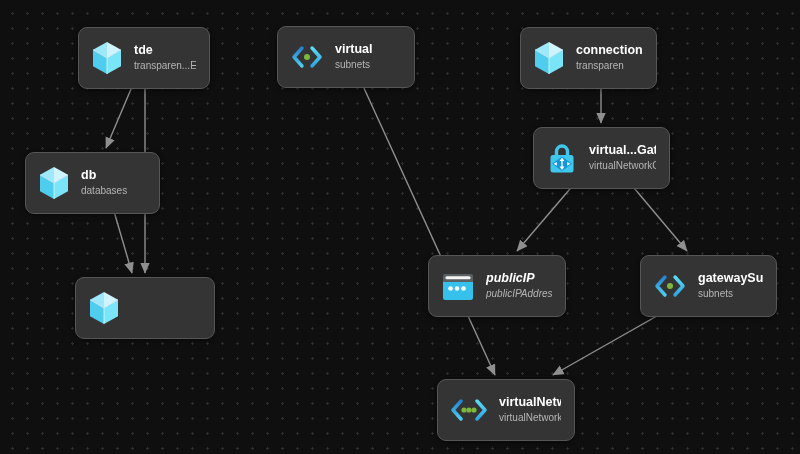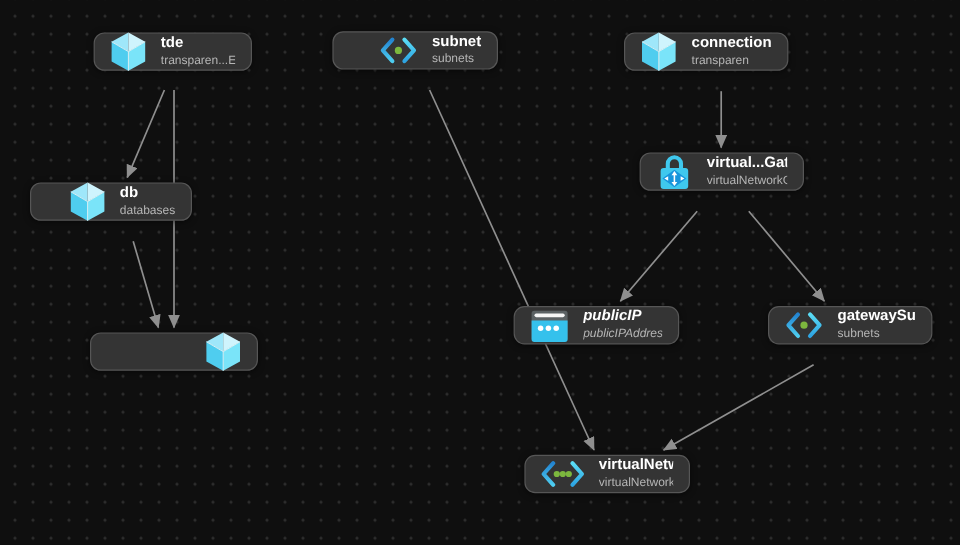--- a/index.html
+++ b/index.html
@@ -11,26 +11,25 @@
   .canvas{
     position:relative;width:800px;height:454px;
     background-color:#0f0f0f;
     background-image:radial-gradient(circle,#2d2d2d 1.2px,transparent 1.4px);
     background-size:15px 15px;
     background-position:5px 6px;
   }
   svg.edges{position:absolute;left:0;top:0;width:800px;height:454px;}
   .edge{stroke:#8f8f8f;stroke-width:1.4;fill:none;}
   .node{
-    position:absolute;box-sizing:border-box;height:32px;
+    position:absolute;box-sizing:border-box;height:62px;
     display:flex;align-items:center;gap:12px;padding:0 13px;
     background:#343434;border:1px solid #565656;border-radius:9px;
     box-shadow:0 1px 5px rgba(0,0,0,.55);
     cursor:pointer;
-    justify-content:flex-end;
   }
   .node .txt{display:flex;flex-direction:column;justify-content:center;line-height:1.25;white-space:nowrap;overflow:hidden;}
   .node .title{color:#ffffff;font-size:12.5px;font-weight:700;}
   .node .sub{color:#b5b5b5;font-size:10px;margin-top:1px;}
   .node .ic{flex:0 0 auto;display:flex;align-items:center;}
   
   #n-tde{left:78px;top:27px;width:132px;}
   #n-subnet{left:277px;top:26px;width:138px;}
   #n-connection{left:520px;top:27px;width:137px;}
   #n-db{left:25px;top:152px;width:135px;}
@@ -89,21 +88,21 @@
             <stop offset="0" stop-color="#5adcf5"></stop>
               <stop offset="1" stop-color="#2ea4e2"></stop>
           </linearGradient>
         </defs>
         <polyline points="11,3 3,12 11,21" fill="none" stroke="url(#gL1)" stroke-width="3.4" stroke-linecap="round" stroke-linejoin="round"></polyline>
         <polyline points="21,3 29,12 21,21" fill="none" stroke="url(#gR1)" stroke-width="3.4" stroke-linecap="round" stroke-linejoin="round"></polyline>
         <circle cx="16" cy="12" r="3" fill="#7cb73e"></circle>
       </svg>
     </span>
     <span class="txt">
-      <span class="title">subnet</span>
+      <span class="title">virtual</span>
       <span class="sub">subnets</span>
     </span>
   </div>
 
   <div class="node" id="n-connection">
     <span class="ic">
       <svg width="30" height="34" viewBox="0 0 30 34">
         <polygon points="15,1 1,8.8 15,17" fill="#9fe7fa"></polygon>
         <polygon points="15,1 29,8.8 15,17" fill="#cff4fd"></polygon>
         <polygon points="1,8.8 15,17 15,33 1,25.2" fill="#4fcdef"></polygon>

